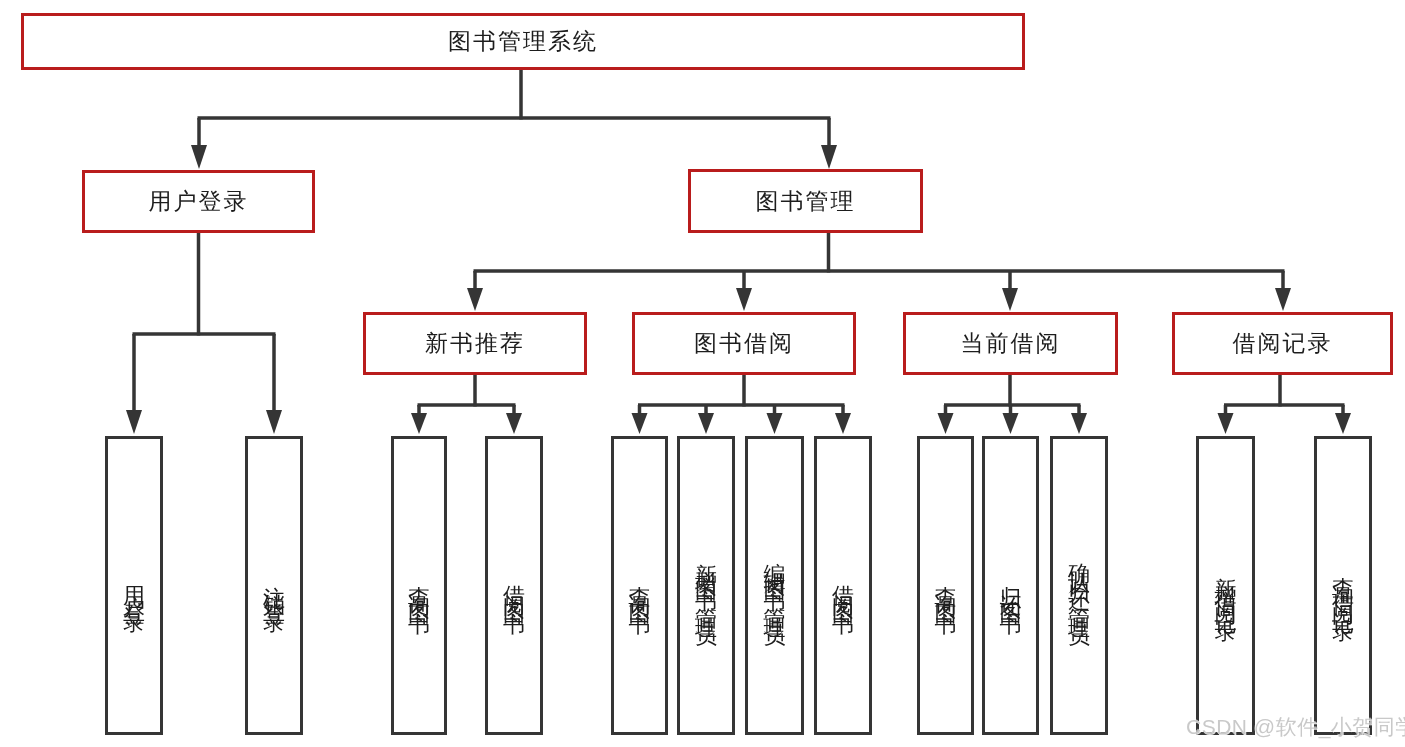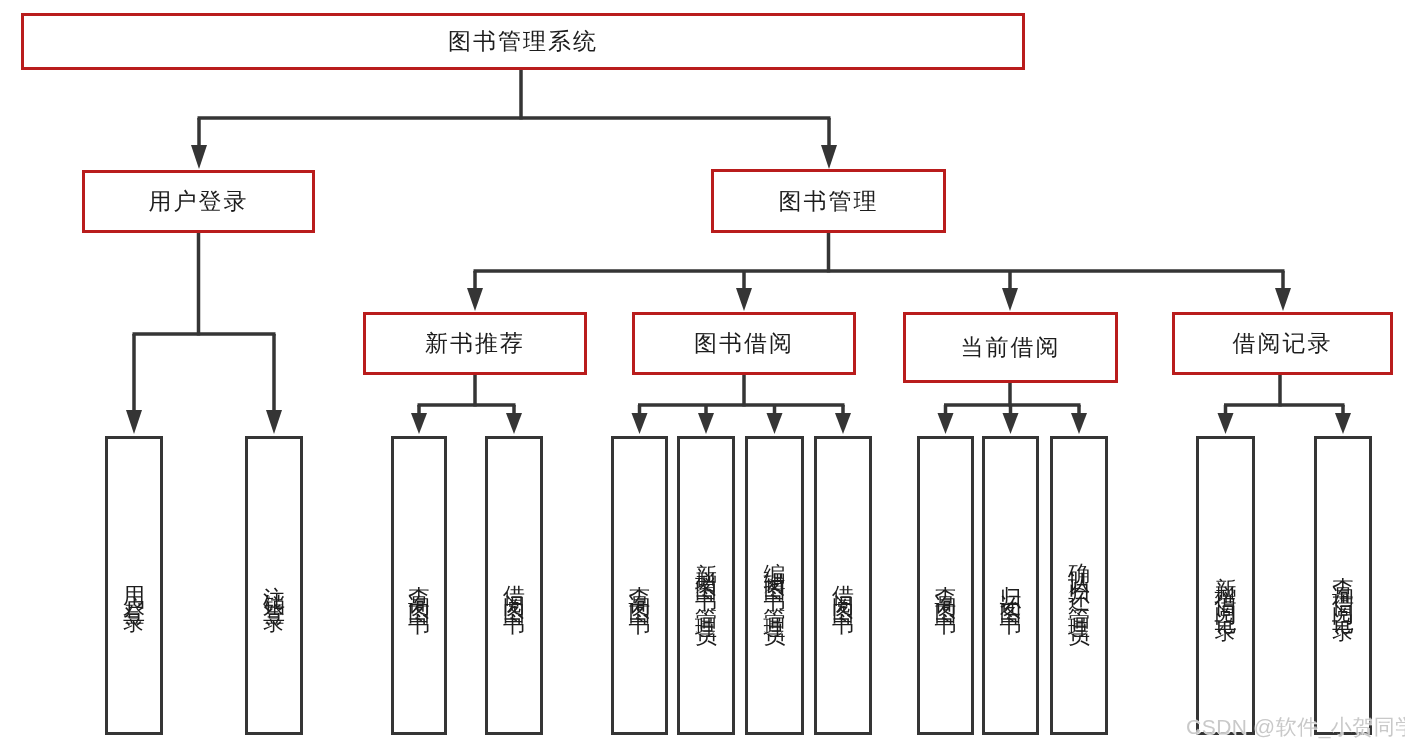--- a/index.html
+++ b/index.html
@@ -131,25 +131,25 @@
     <line x1="1224" y1="405" x2="1344.5" y2="405"></line>
     <line x1="1225.5" y1="405" x2="1225.5" y2="415"></line>
     <polygon points="1217.5,413 1233.5,413 1225.5,434"></polygon>
     <line x1="1343" y1="405" x2="1343" y2="415"></line>
     <polygon points="1335,413 1351,413 1343,434"></polygon>
   </svg>
 
   <div class="node" style="left:21px; top:13px; width:1004px; height:57px;">图书管理系统</div>
 
   <div class="node" style="left:82px; top:170px; width:233px; height:63px;">用户登录</div>
-  <div class="node" style="left:711px; top:169px; width:235px; height:64px;">图书管理</div>
+  <div class="node" style="left:688px; top:169px; width:235px; height:64px;">图书管理</div>
 
   <div class="node" style="left:363px; top:312px; width:224px; height:63px;">新书推荐</div>
   <div class="node" style="left:632px; top:312px; width:224px; height:63px;">图书借阅</div>
-  <div class="node" style="left:903px; top:312px; width:215px; height:71px;">当前借阅</div>
+  <div class="node" style="left:903px; top:312px; width:215px; height:63px;">当前借阅</div>
   <div class="node" style="left:1172px; top:312px; width:221px; height:63px;">借阅记录</div>
 
   <div class="leaf" style="left:105px; top:436px; width:58px; height:299px;">
     <span class="vtext">用户登录</span>
   </div>
   <div class="leaf" style="left:245px; top:436px; width:58px; height:299px;">
     <span class="vtext">注销登录</span>
   </div>
 
   <div class="leaf" style="left:391px; top:436px; width:56px; height:299px;">

